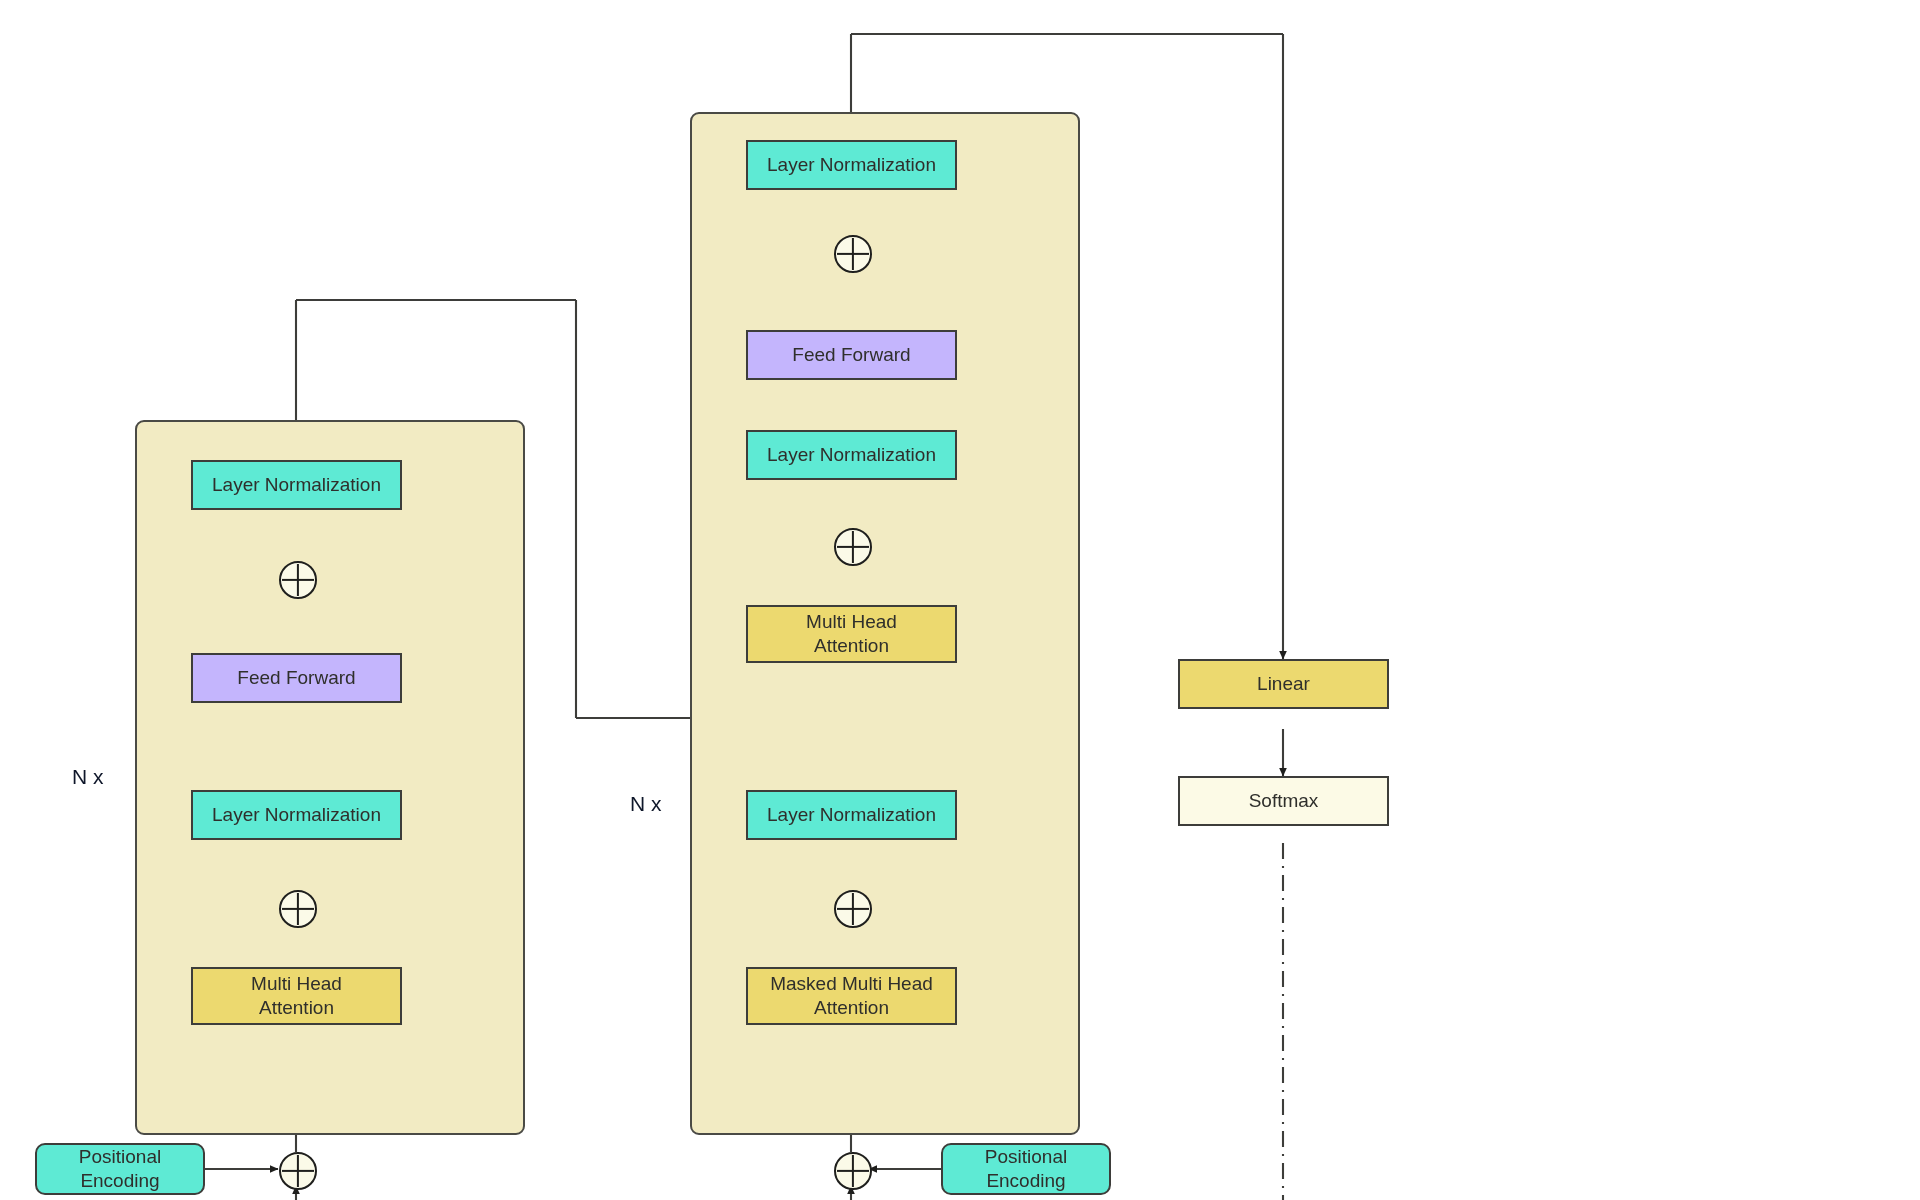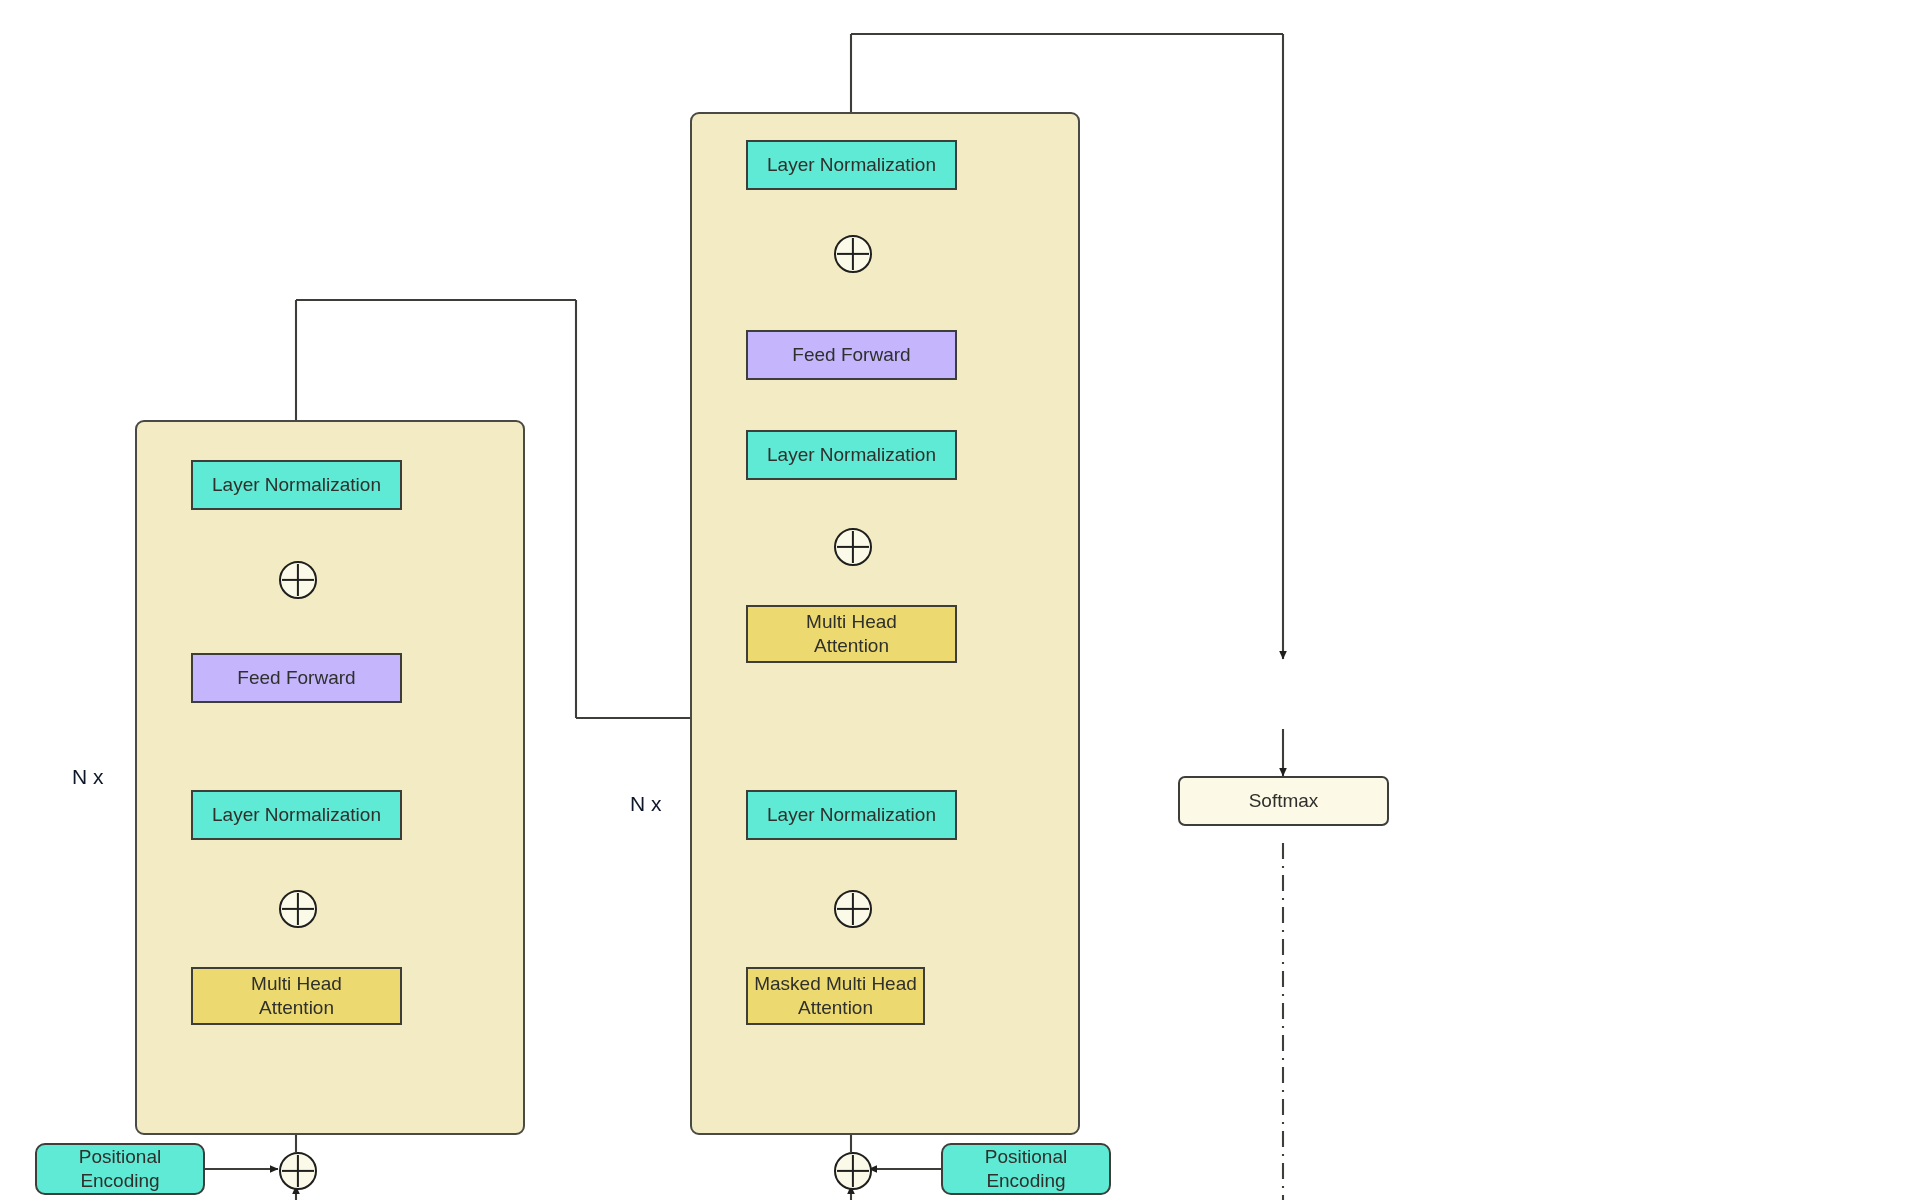--- a/index.html
+++ b/index.html
@@ -146,22 +146,23 @@
 
   <div class="blk b-norm" style="left:746px;top:140px;width:211px;height:50px;">Layer Normalization</div>
   <div class="plus" style="left:834px;top:235px;"></div>
   <div class="blk b-ff" style="left:746px;top:330px;width:211px;height:50px;">Feed Forward</div>
   <div class="blk b-norm" style="left:746px;top:430px;width:211px;height:50px;">Layer Normalization</div>
   <div class="plus" style="left:834px;top:528px;"></div>
   <div class="blk b-att two" style="left:746px;top:605px;width:211px;height:58px;">Multi Head
 Attention</div>
   <div class="blk b-norm" style="left:746px;top:790px;width:211px;height:50px;">Layer Normalization</div>
   <div class="plus" style="left:834px;top:890px;"></div>
-  <div class="blk b-att two" style="left:746px;top:967px;width:179px;height:58px;text-align:center;">Masked Multi Head
+  <div class="blk b-att two" style="left:746px;top:967px;width:211px;height:58px;text-align:center;">Masked Multi Head
 Attention</div>
 
   <div class="plus" style="left:834px;top:1152px;"></div>
   <div class="blk b-pe two" style="left:941px;top:1143px;width:170px;height:52px;">Positional
 Encoding</div>
 
-  <div class="blk b-soft" style="left:1178px;top:776px;width:211px;height:50px;border-radius:7px;">Softmax</div>
+  <div class="blk b-lin" style="left:1178px;top:659px;width:211px;height:50px;">Linear</div>
+  <div class="blk b-soft" style="left:1178px;top:776px;width:211px;height:50px;">Softmax</div>
 
 </div>
 
 </body></html>

